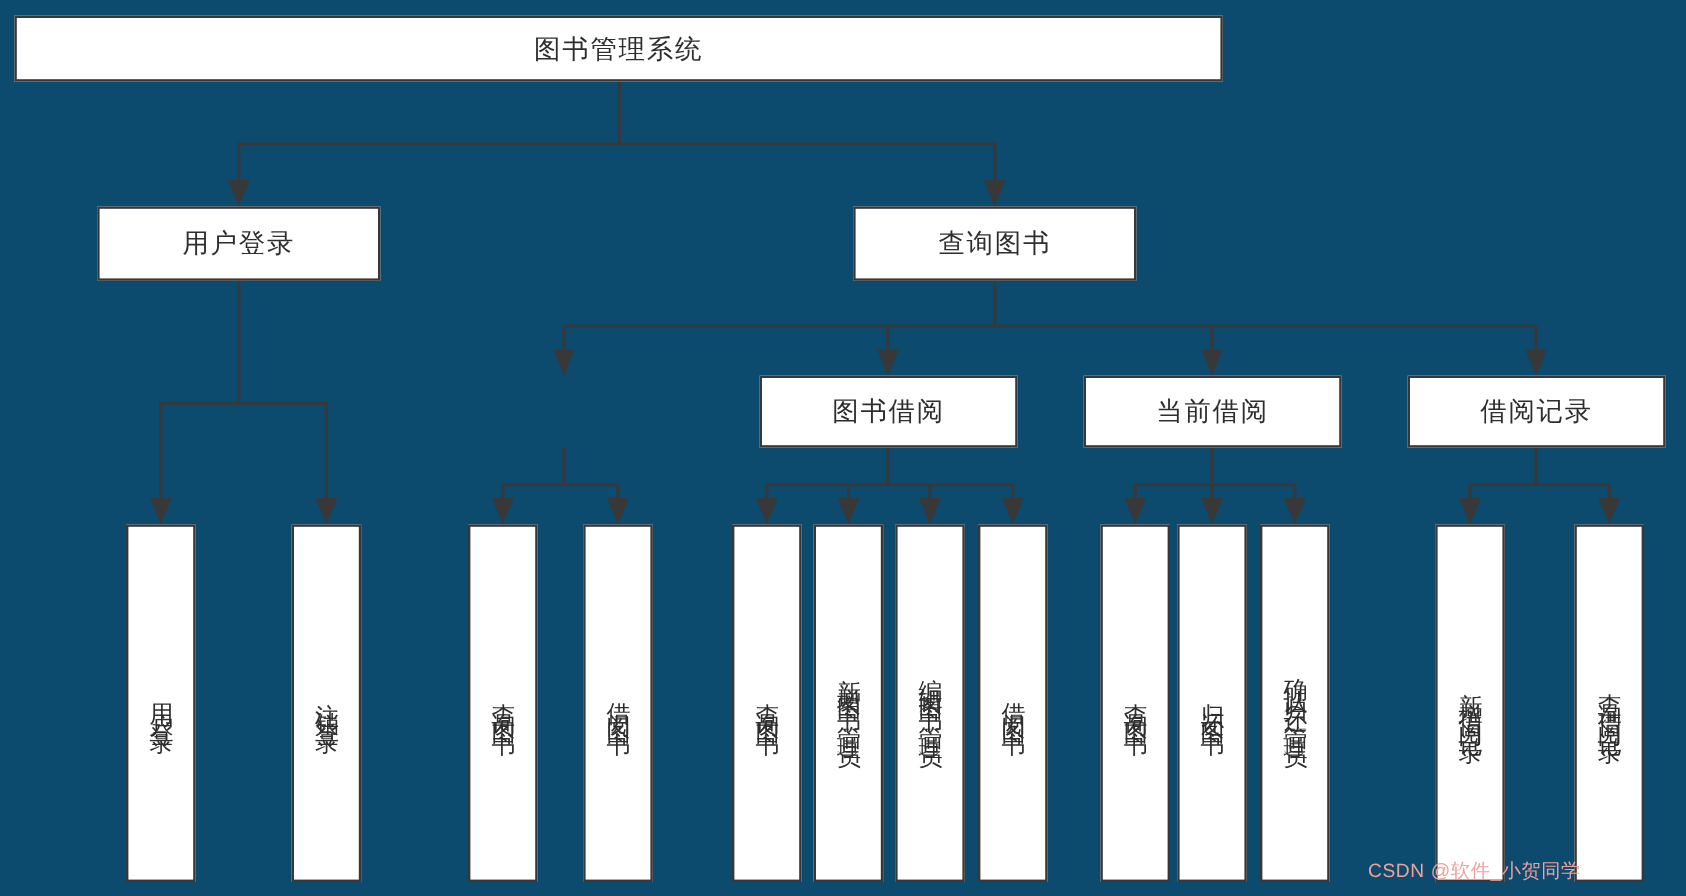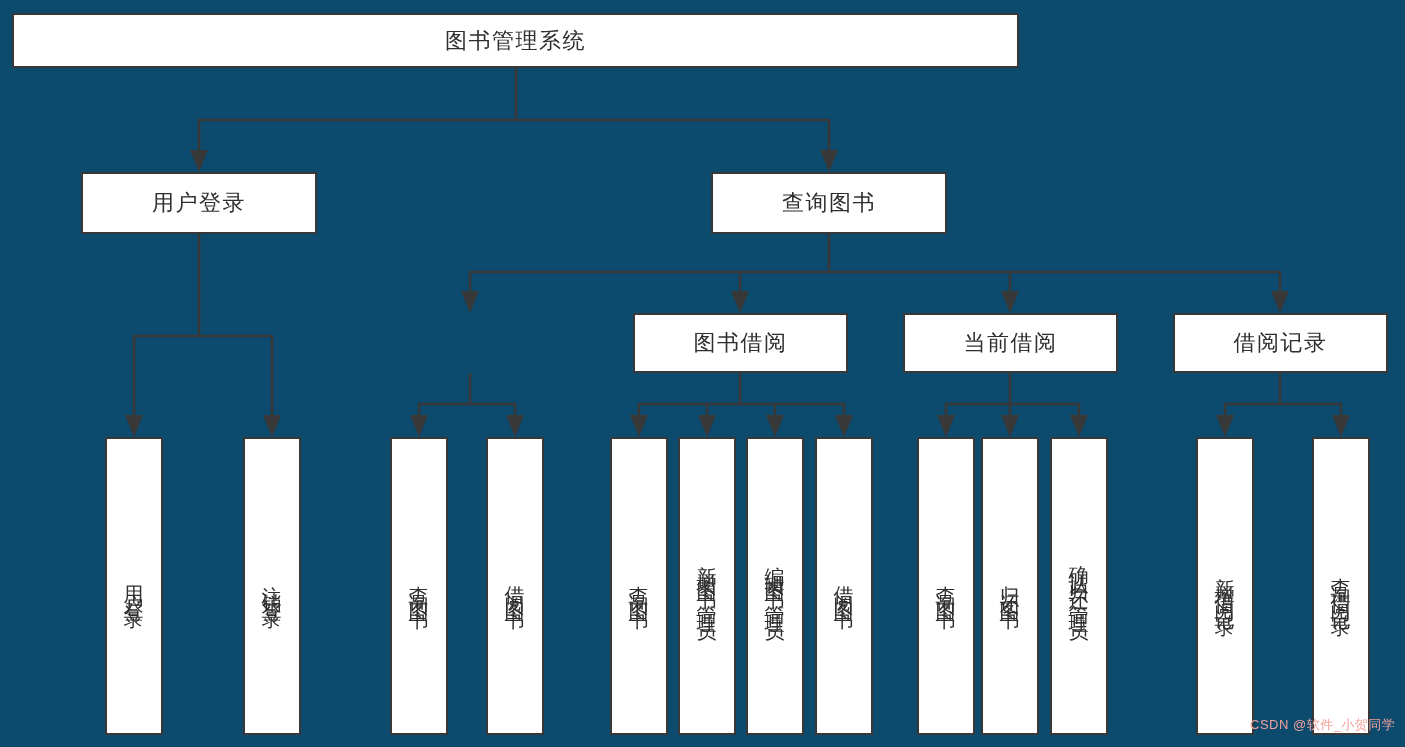--- a/index.html
+++ b/index.html
@@ -65,24 +65,24 @@
   .lf-6  { left: 678px; }
   .lf-7  { left: 746px; }
   .lf-8  { left: 815px; }
   .lf-9  { left: 917px; }
   .lf-10 { left: 981px; }
   .lf-11 { left: 1050px; }
   .lf-12 { left: 1196px; }
   .lf-13 { left: 1312px; }
   .watermark {
     position: absolute;
-    left: 1250px;
+    left: 1140px;
     top: 716px;
     z-index: 3;
-    font-size: 13px;
+    font-size: 16px;
     color: #f0a19b;
     white-space: nowrap;
     letter-spacing: 0.5px;
   }
 </style>
 </head>
 <body>
 
 <div class="stage">
 

